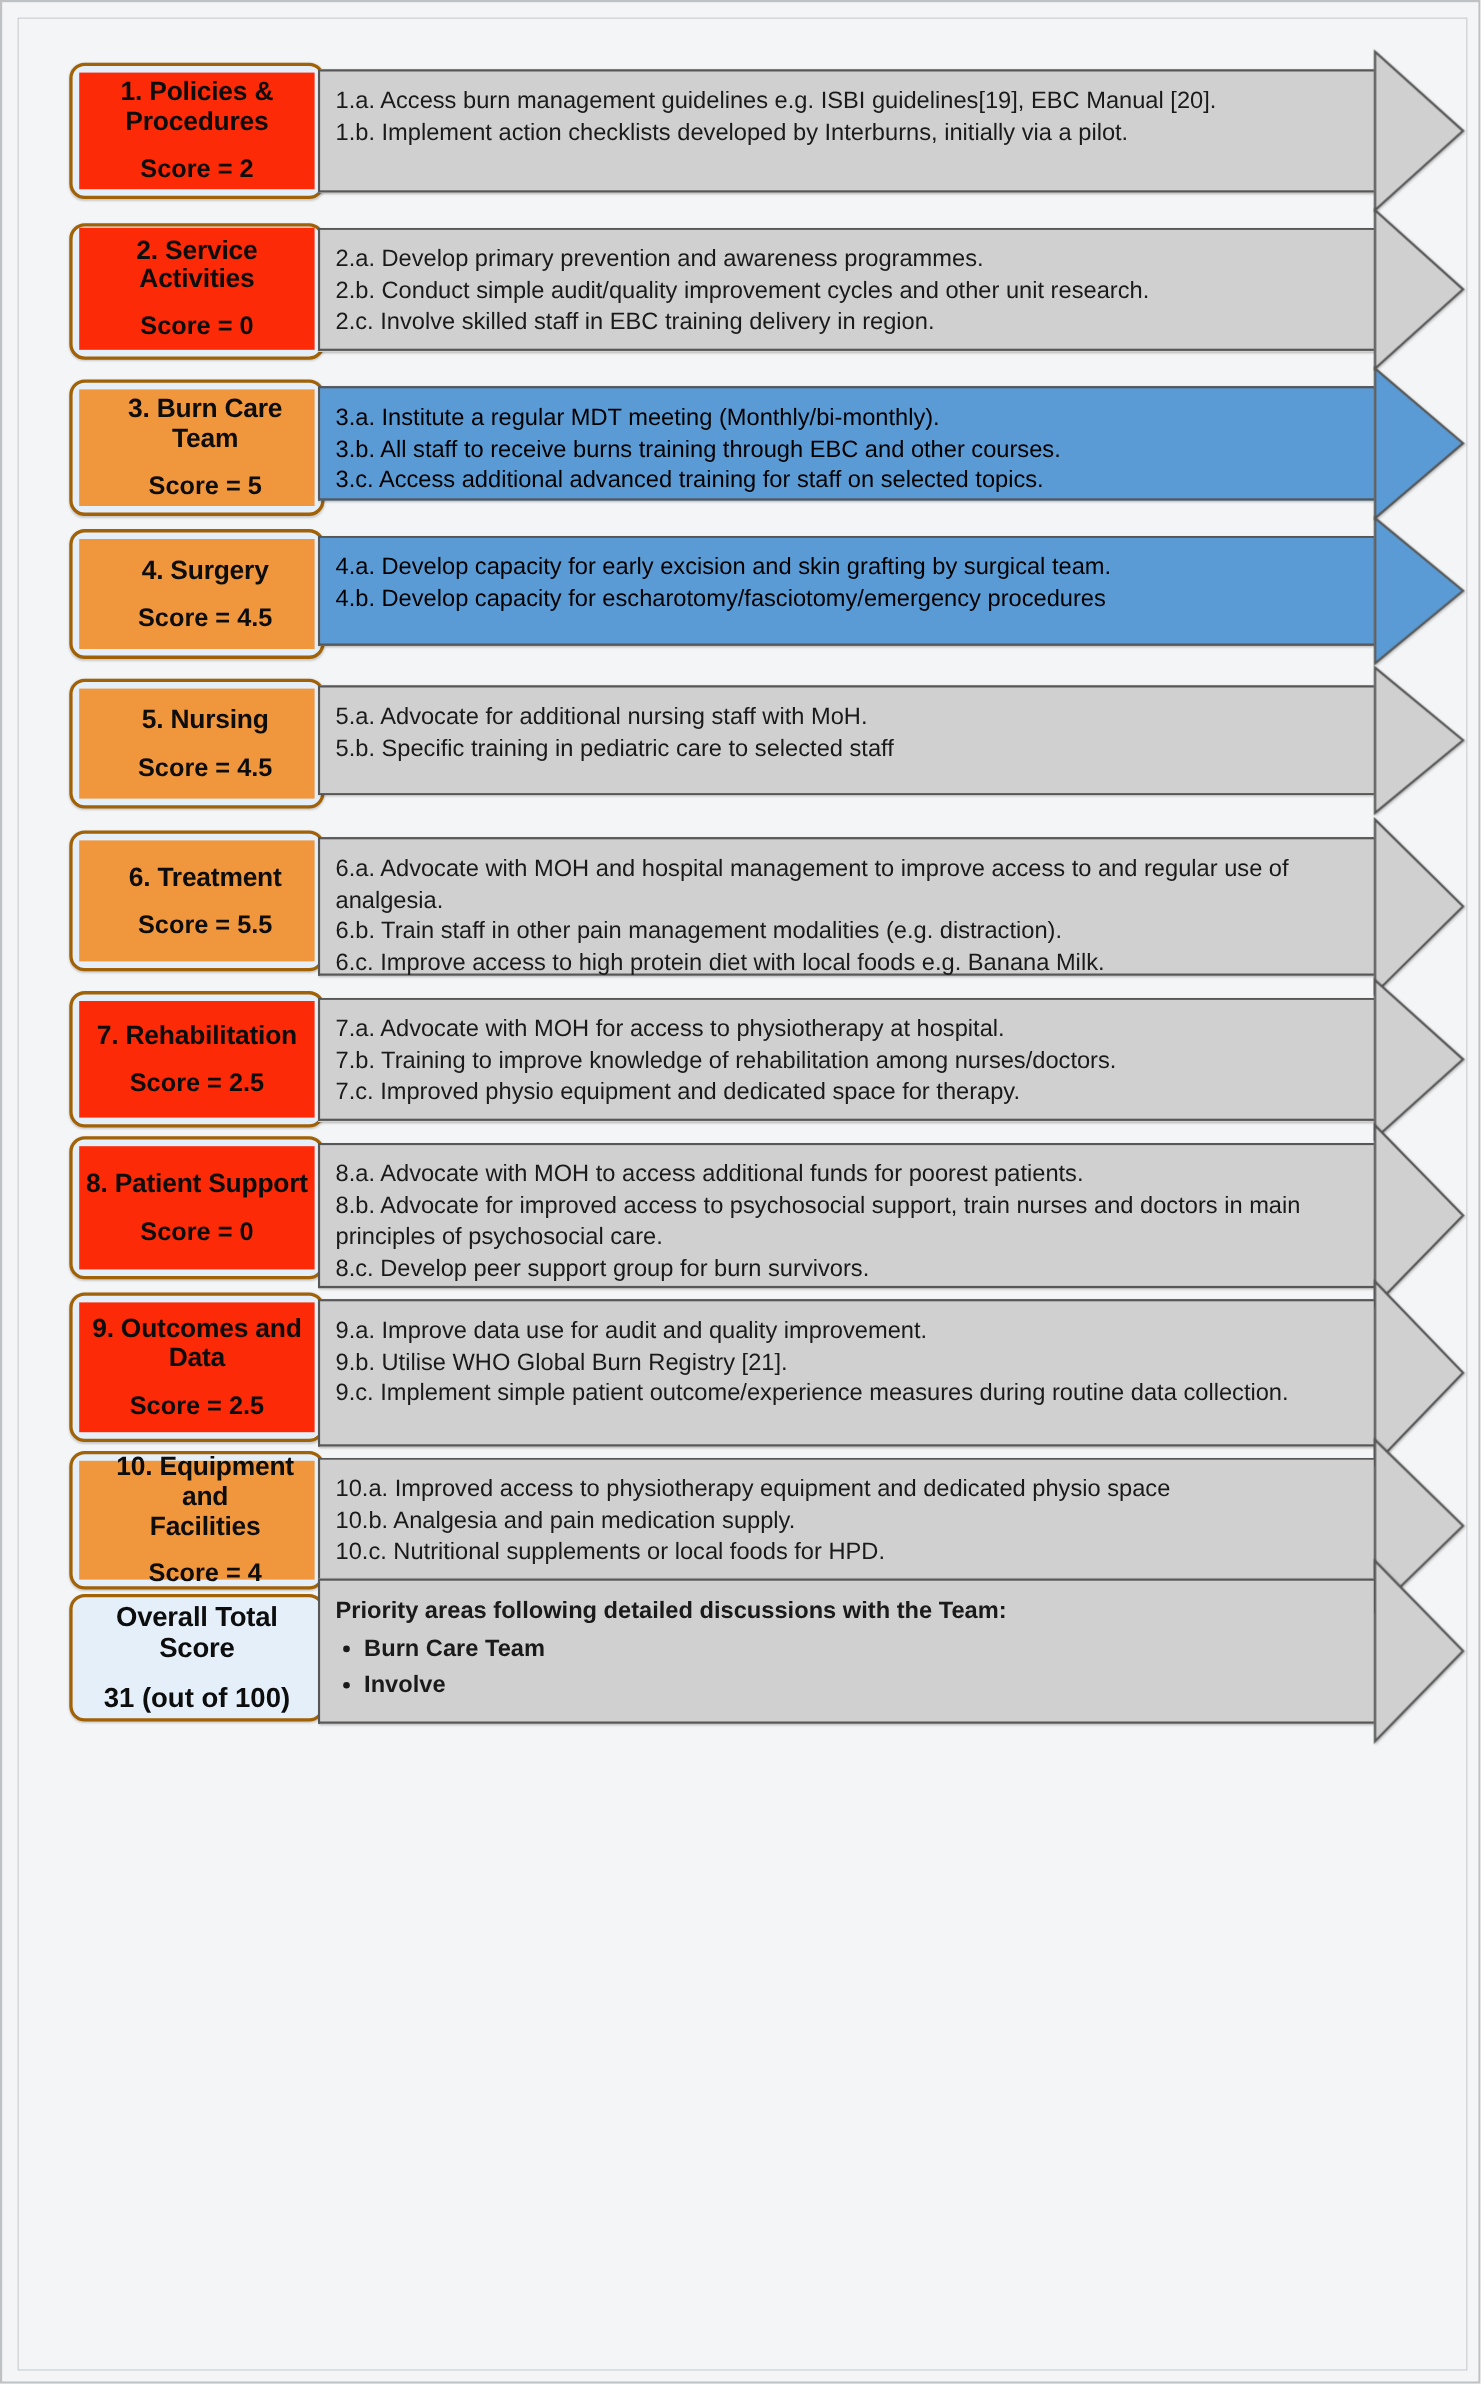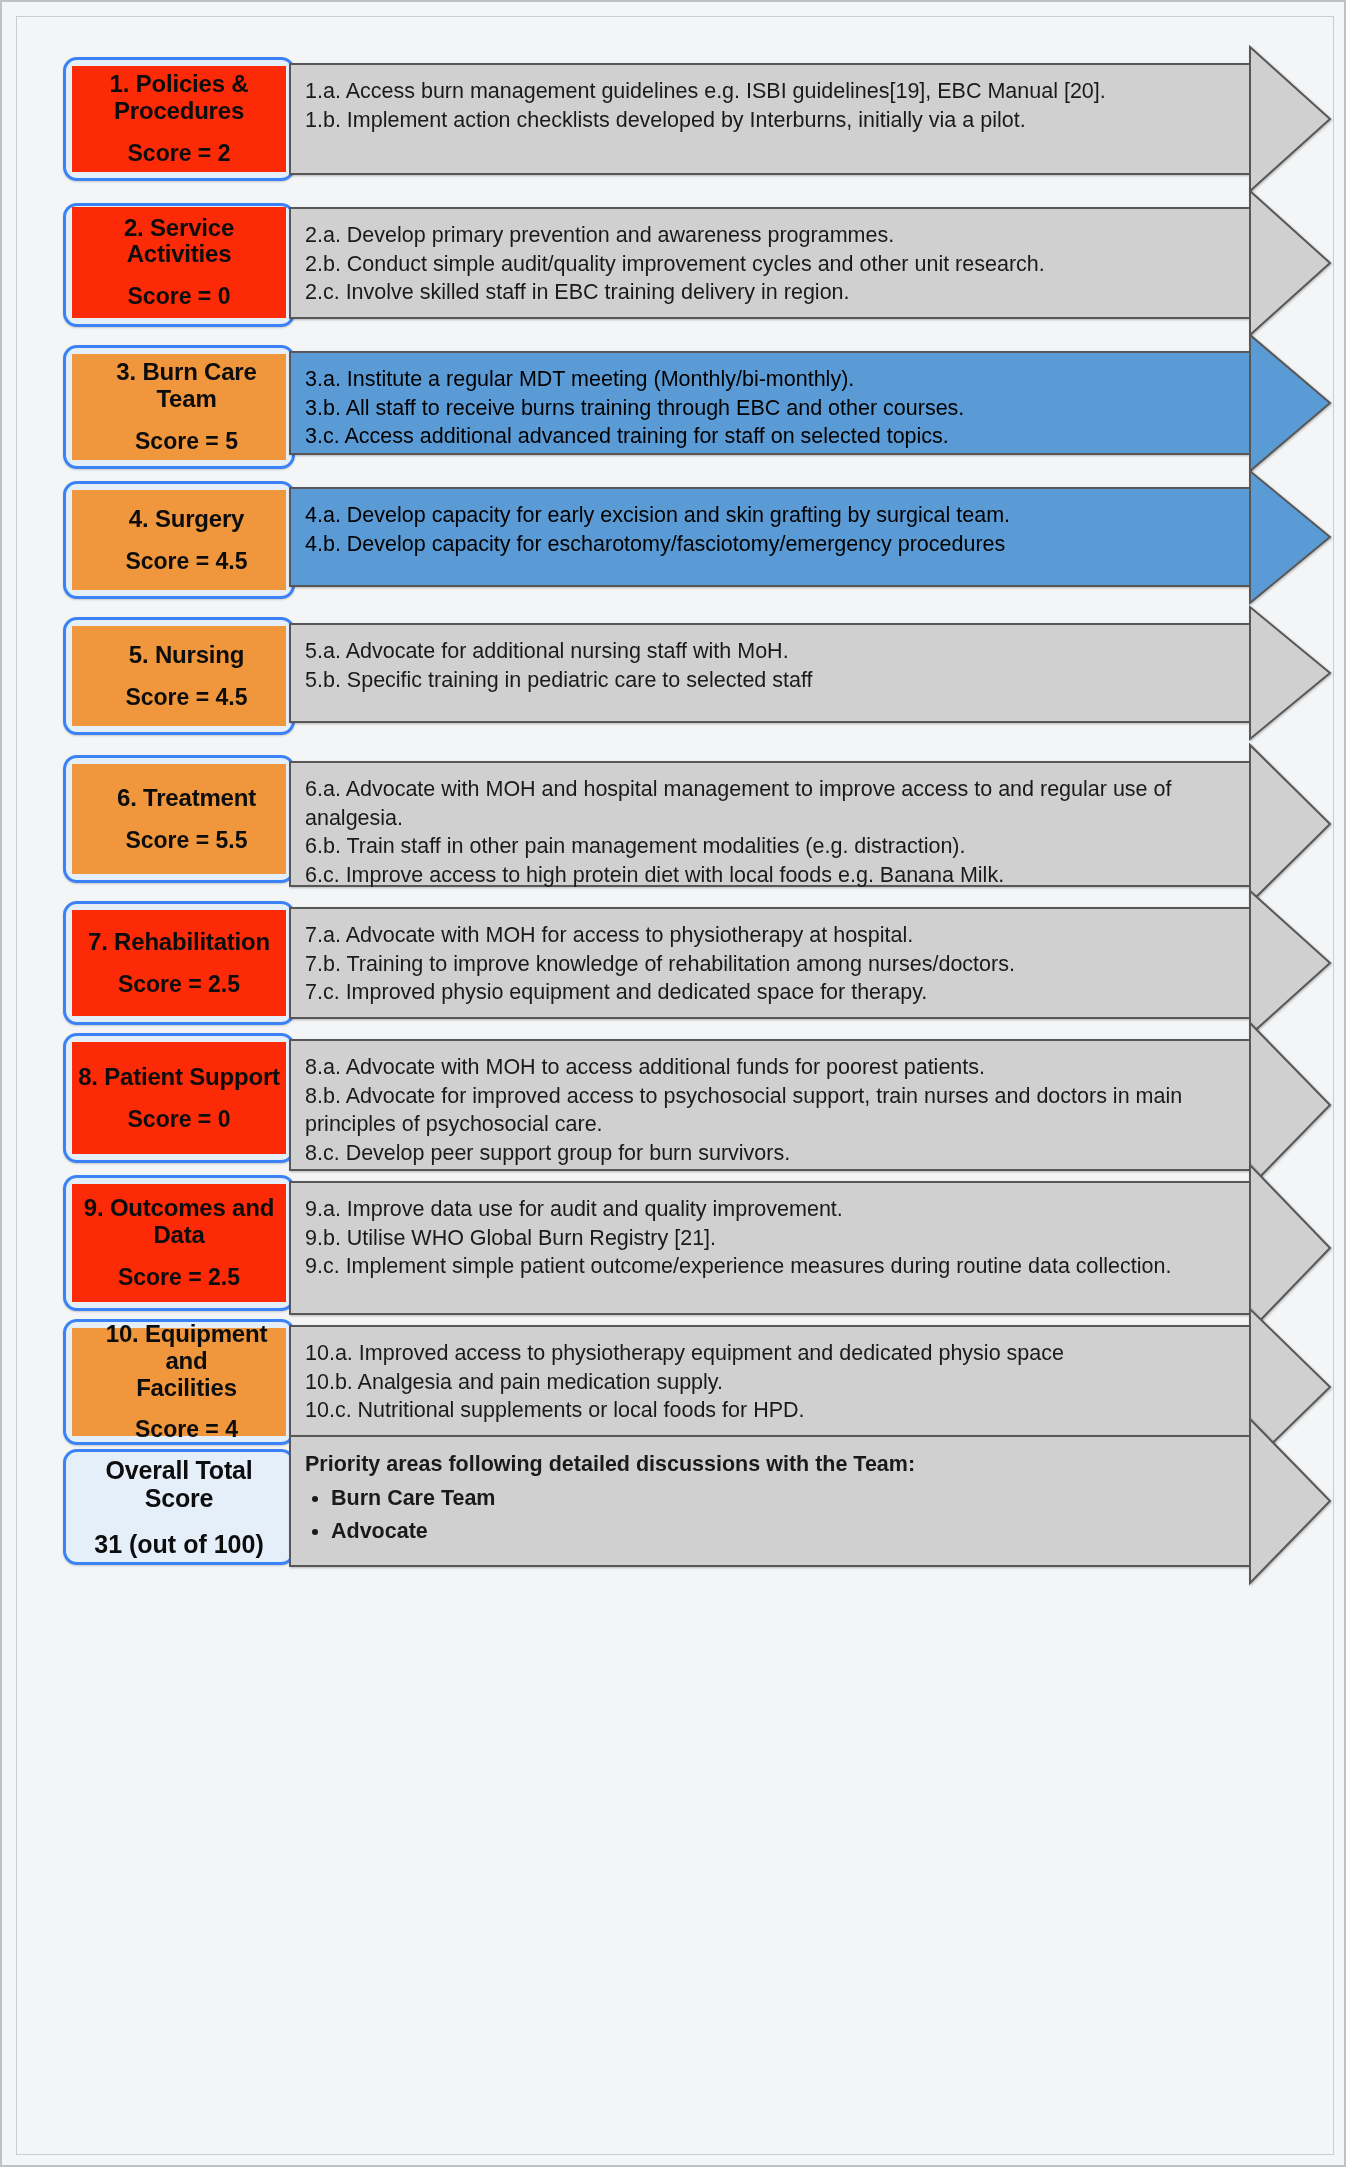--- a/index.html
+++ b/index.html
@@ -27,21 +27,21 @@
   .row {
     position: absolute;
     left: 0; right: 0;
   }
 
   
   .label-card {
     position: absolute;
     left: 46px;
     width: 232px;
-    border: 3px solid #3b82f6;
+    border: 3px solid #a16207;
     border-radius: 14px;
     background: #e4eff9;
     padding: 6px;
     display: flex;
     align-items: stretch;
     justify-content: stretch;
     box-shadow: 0 1px 2px rgba(0,0,0,0.18);
   }
   .label-inner {
     flex: 1;
@@ -320,20 +320,20 @@
           <div class="arrow" style="top: 1418px; height: 132px; left: 272px; width: 960px; right: auto;">
             <div class="arrow-head">
               <svg width="82" height="168" viewBox="0 0 82 168" style="position: absolute; left: 0px; top: -20px;">
                 <path d="M 0 2 L 0 166 L 80 84 Z" fill="#d0d0d0" stroke="#575757" stroke-width="2" stroke-linejoin="miter"></path>
               </svg>
             </div>
             <div class="arrow-text summary-text">
               <div>Priority areas following detailed discussions with the Team:</div>
               <ul>
                 <li>Burn Care Team</li>
-                <li>Advocate</li>
+                <li>Involve</li>
               </ul>
             </div>
           </div>
         </div>
       </div>
   </div>
 </div>
 
 </body></html>

